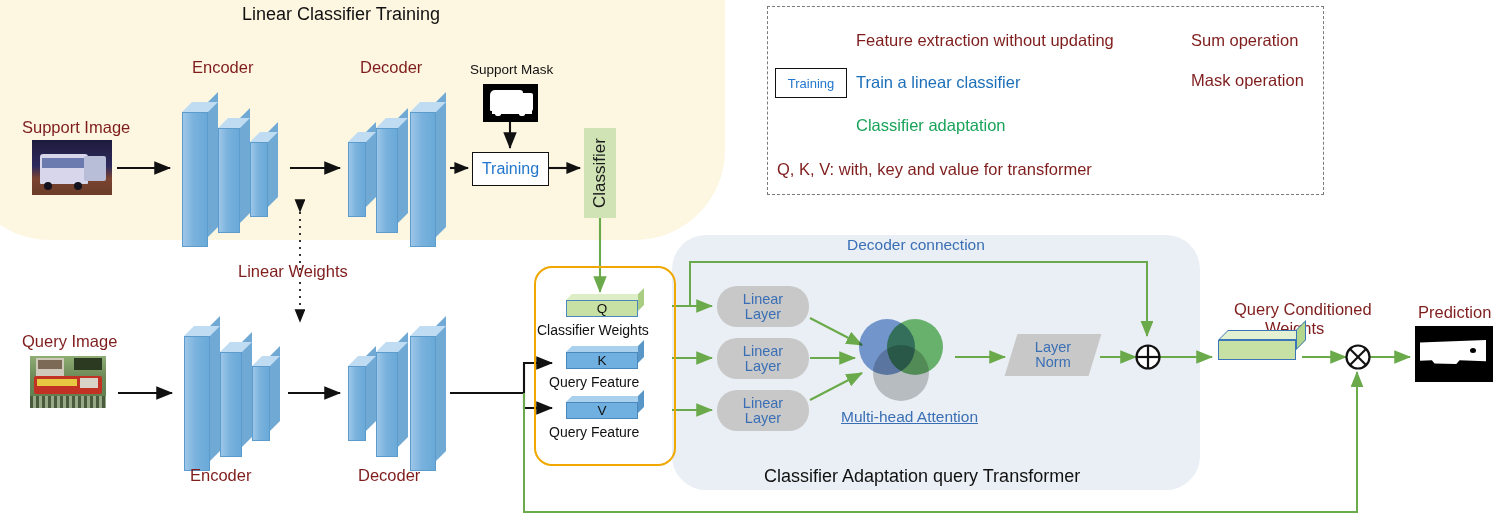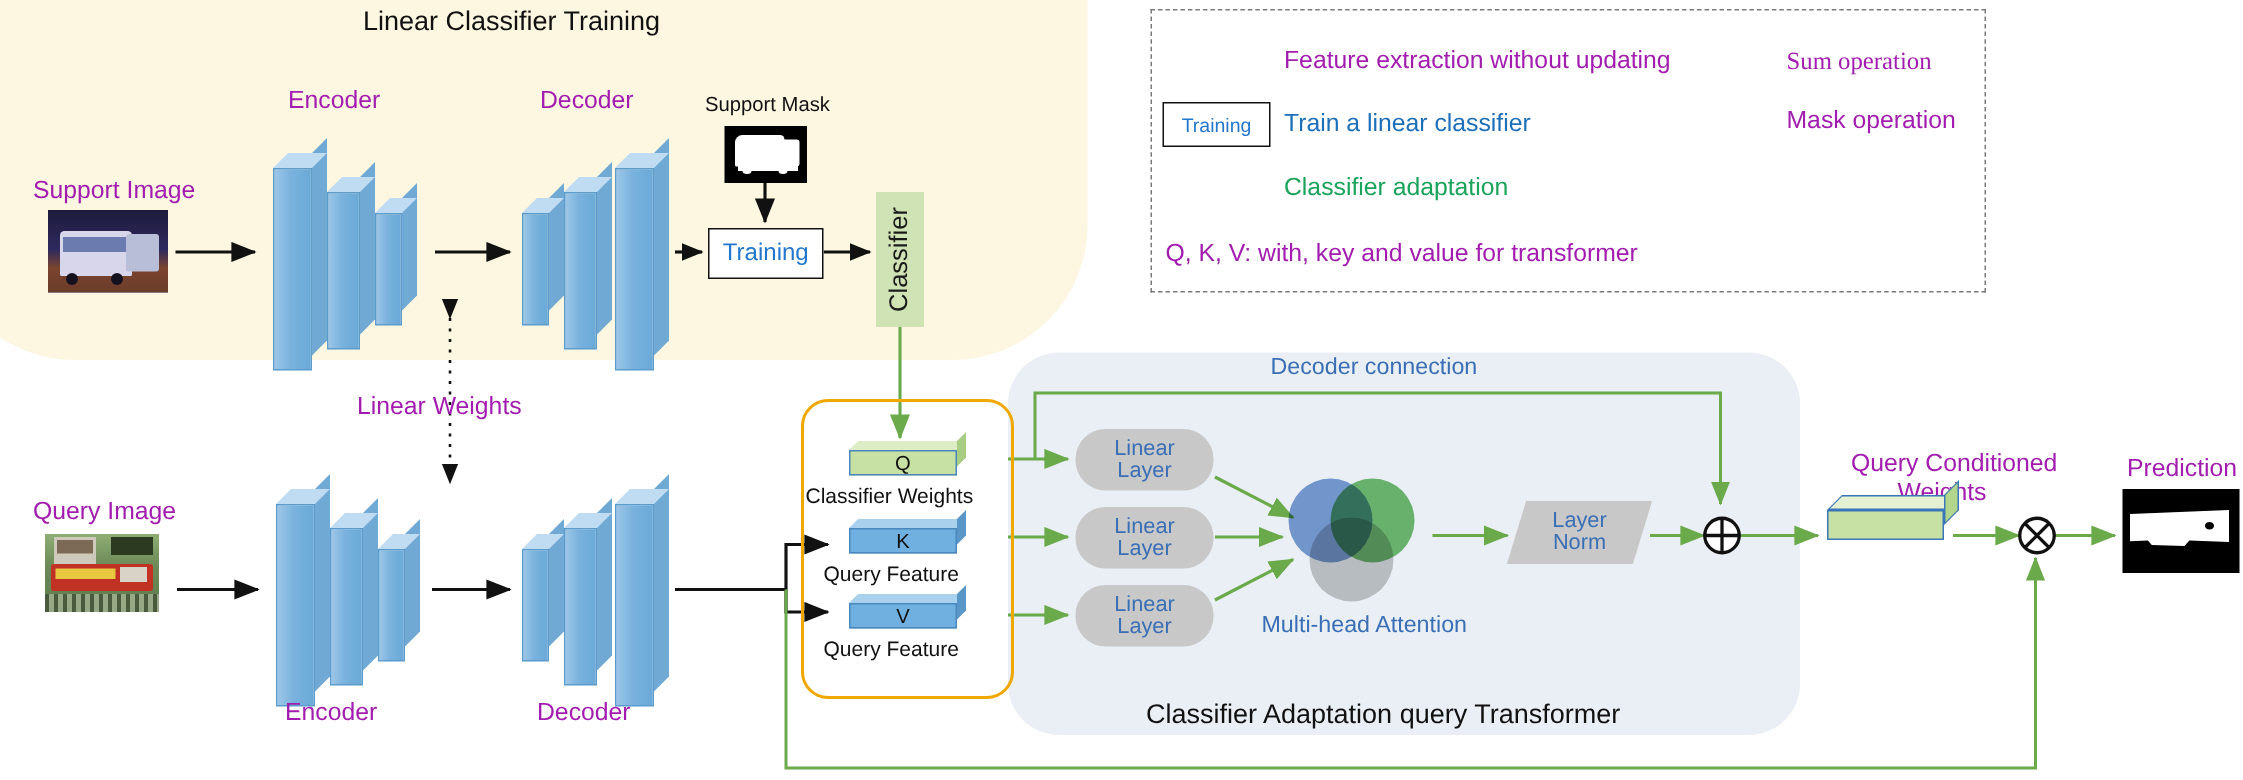--- a/index.html
+++ b/index.html
@@ -12,21 +12,21 @@
       border-radius:0 0 90px 90px;}
   #yellow-panel:after{content:"";position:absolute;left:0;top:0;width:100%;height:100%;}
   #transformer-panel{left:672px;top:235px;width:528px;height:255px;background:#e9eff4;
       border-radius:34px;}
   #qkv-panel{left:534px;top:266px;width:138px;height:196px;border:2.2px solid #f0a800;
       border-radius:18px;background:transparent;}
   #legend-panel{left:767px;top:6px;width:555px;height:187px;border:1.3px dashed #7a7a7a;
       background:#fff;}
   
   .title-big{font-size:18px;color:#111;}
-  .lbl{font-size:16.5px;color:#a21caf;}
+  .lbl{font-size:16.5px;color:#7f1d1d;}
   .lbl-sm{font-size:13.5px;color:#111;}
   .lbl-blue2{color:#2277cc;}
   
   .slab{position:absolute;}
   .slab .face{position:absolute;left:0;top:0;width:100%;height:100%;
       background:linear-gradient(90deg,#9dc6e8 0%,#79b2dd 45%,#6aa9d8 100%);
       border:1px solid #5b9ccd;box-sizing:border-box;}
   .slab:before{content:"";position:absolute;right:-10px;top:-10px;width:10px;height:100%;
       background:#6fa9d4;transform:skewY(-45deg);transform-origin:left top;}
   .slab:after{content:"";position:absolute;left:0;top:-10px;width:100%;height:10px;
@@ -296,21 +296,21 @@
 <div class="linear-layer" style="left:717px;top:390px;">
   <span>Linear</span>
   <span>Layer</span>
 </div>
 
 <svg class="abs" id="venn" viewBox="0 0 92 92">
   <circle cx="32" cy="32" r="28" fill="#7d9fd4"></circle>
   <circle cx="60" cy="32" r="28" fill="#72bd72"></circle>
   <circle cx="46" cy="58" r="28" fill="#c9c9c9"></circle>
 </svg>
-<div class="abs txt" style="left:841px;top:408px;font-size:15.5px;color:#3a6fb5;">Multi-head Attention</div>
+<div class="abs txt" style="left:841px;top:408px;font-size:15.5px;color:#3a6fb5;text-decoration:underline;">Multi-head Attention</div>
 
 <div class="abs" id="layer-norm">
   <div class="ln-inner">
     <span>Layer</span>
     <span>Norm</span>
   </div>
 </div>
 
 <div class="abs txt lbl" style="left:1196px;top:300px;margin-left:38px;">Query Conditioned</div>
 <div class="abs txt lbl" style="left:1229px;top:319px;margin-left:36px;">Weights</div>
@@ -333,14 +333,14 @@
 <div class="abs" style="left:775px;top:68px;width:70px;height:28px;background:#fff;border:1.7px solid #111;
      display:flex;align-items:center;justify-content:center;">
   <span class="txt" style="font-size:13px;color:#2277cc;">Training</span>
 </div>
 <div class="abs txt lbl" style="left:856px;top:73px;color:#1d6fb8;">Train a linear classifier</div>
 
 <div class="abs txt lbl" style="left:856px;top:116px;color:#1aa35a;">Classifier adaptation</div>
 
 <div class="abs txt lbl" style="left:777px;top:160px;">Q, K, V: with, key and value for transformer</div>
 
-<div class="abs txt lbl" style="left:1191px;top:31px;font-family:Liberation Serif, serif;">Sum operation</div>
+<div class="abs txt lbl" style="left:1191px;top:31px;">Sum operation</div>
 <div class="abs txt lbl" style="left:1191px;top:71px;">Mask operation</div>
 
 </body></html>

